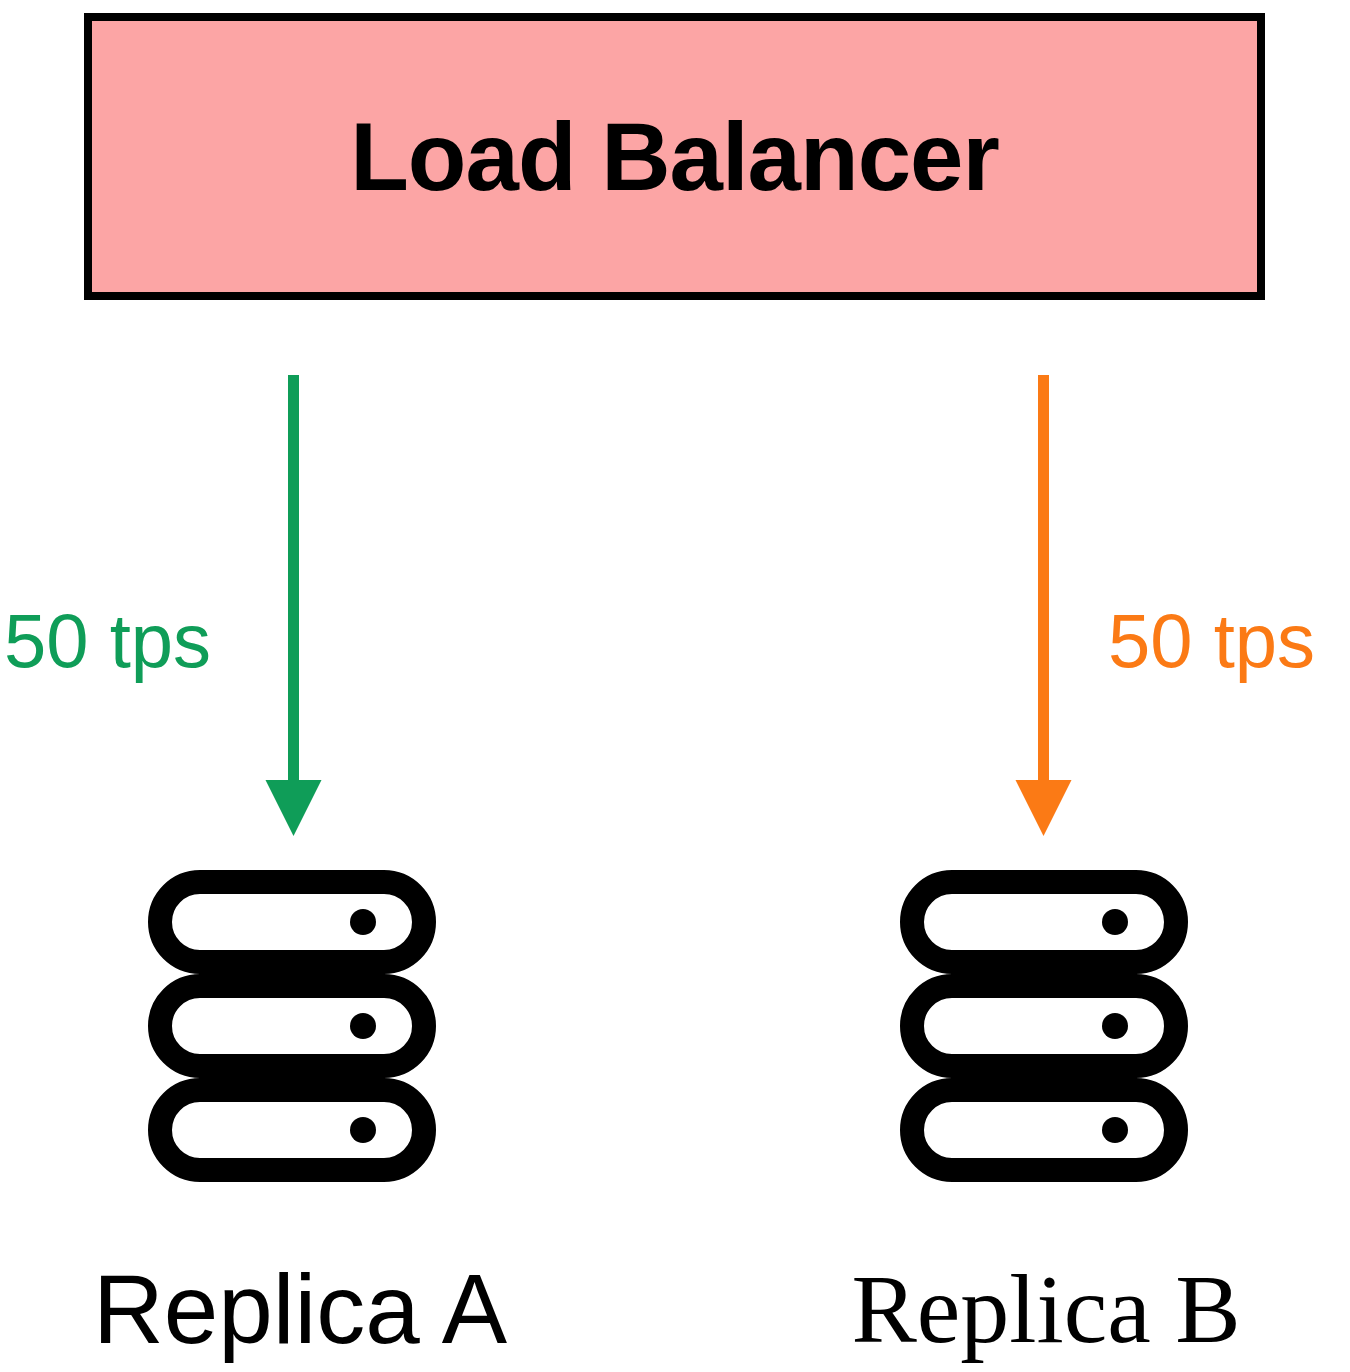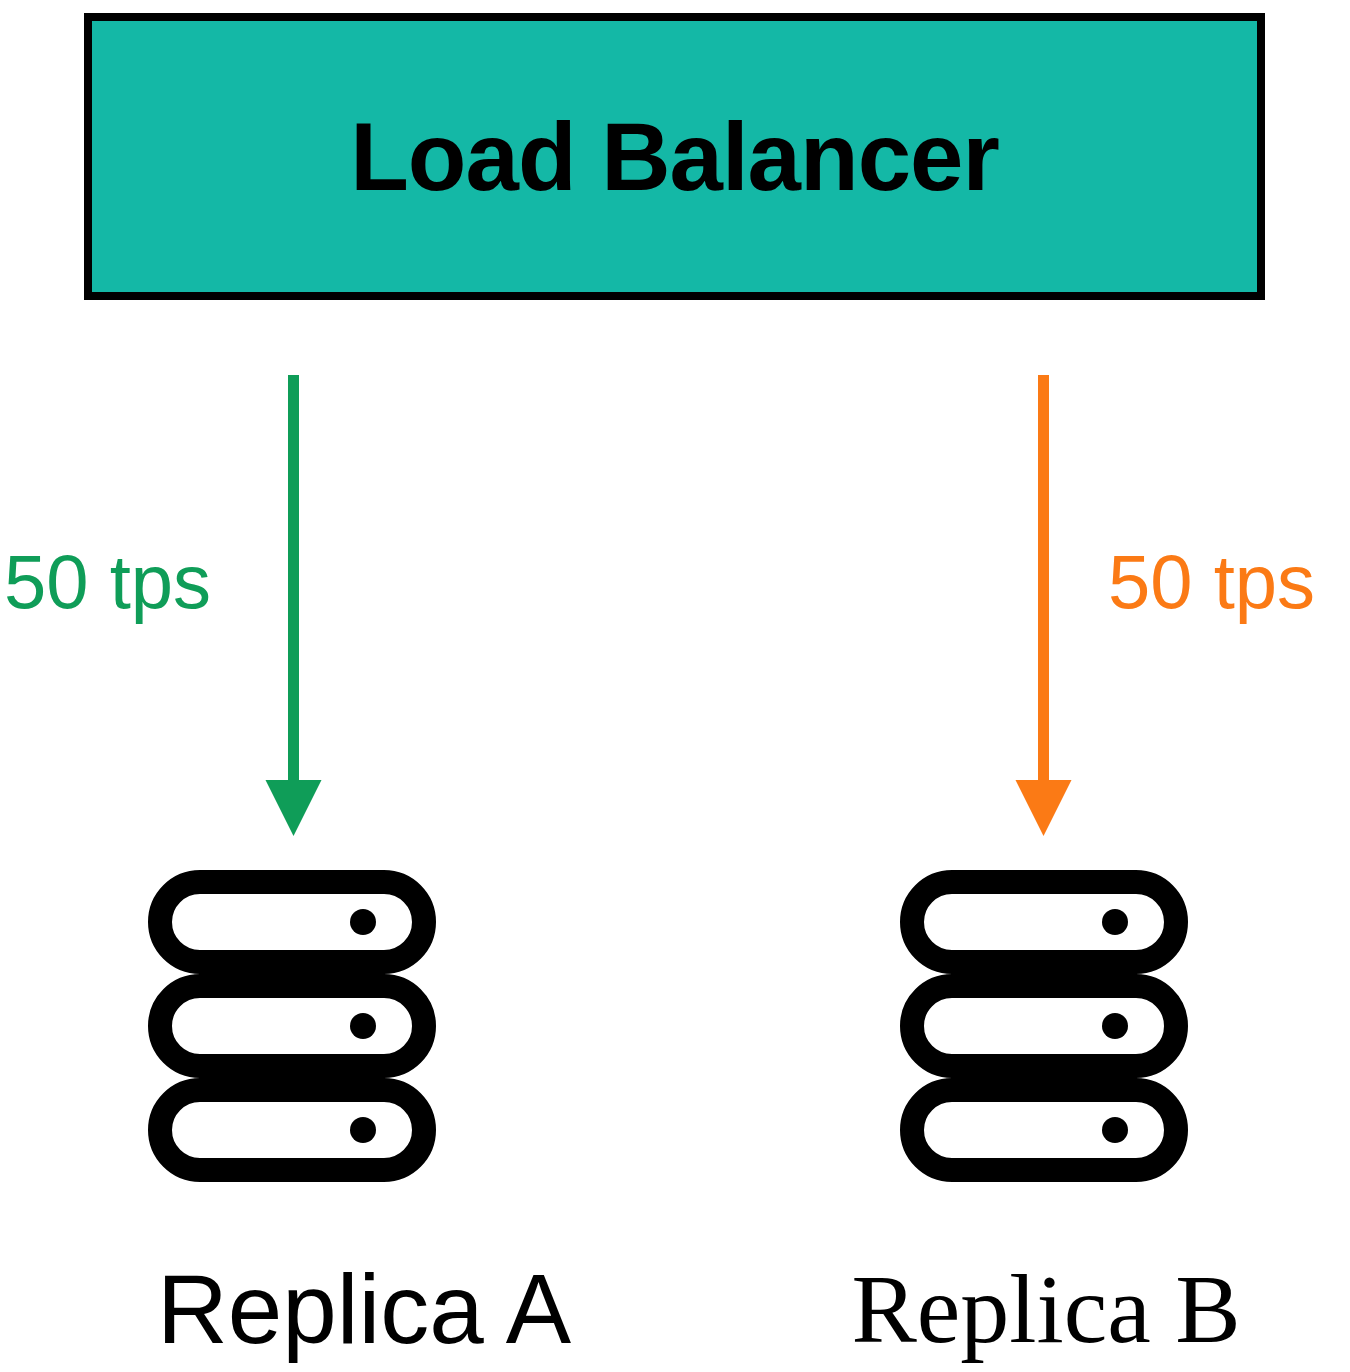--- a/index.html
+++ b/index.html
@@ -18,21 +18,21 @@
 
   
   #lb-box {
     position: absolute;
     left: 84px;
     top: 13px;
     width: 1181px;
     height: 287px;
     box-sizing: border-box;
     border: 8px solid #000000;
-    background: #14b8a6;
+    background: #fca5a5;
     display: flex;
     align-items: center;
     justify-content: center;
   }
   #lb-title {
     font-size: 96px;
     font-weight: 700;
     color: #000000;
     letter-spacing: -1px;
     line-height: 1;
@@ -46,21 +46,21 @@
     top: 375px;
     width: 70px;
     height: 470px;
   }
   #arrow-left-svg  { left: 258px; }
   #arrow-right-svg { left: 1008px; }
 
   
   .tps-label {
     position: absolute;
-    top: 544px;
+    top: 603px;
     font-size: 76px;
     line-height: 1;
     white-space: nowrap;
     user-select: none;
   }
   #tps-left  { left: 4px;  color: #0F9D58; }
   #tps-right { left: 1108px; color: #FB7A15; }
 
   
   .server-icon {
@@ -77,21 +77,21 @@
     position: absolute;
     top: 1258px;
     width: 560px;
     text-align: center;
     font-size: 98px;
     line-height: 1.05;
     color: #000000;
     white-space: nowrap;
     user-select: none;
   }
-  #caption-a { left: 11px; text-align: right; }
+  #caption-a { left: 20px; }
   #caption-b { left: 766px; font-family: Liberation Serif, serif; }
 </style>
 </head>
 <body>
 
 <div id="lb-box">
   <div id="lb-title">Load Balancer</div>
 </div>
 
 <svg id="arrow-left-svg" class="arrow-svg" viewBox="0 0 70 470">

